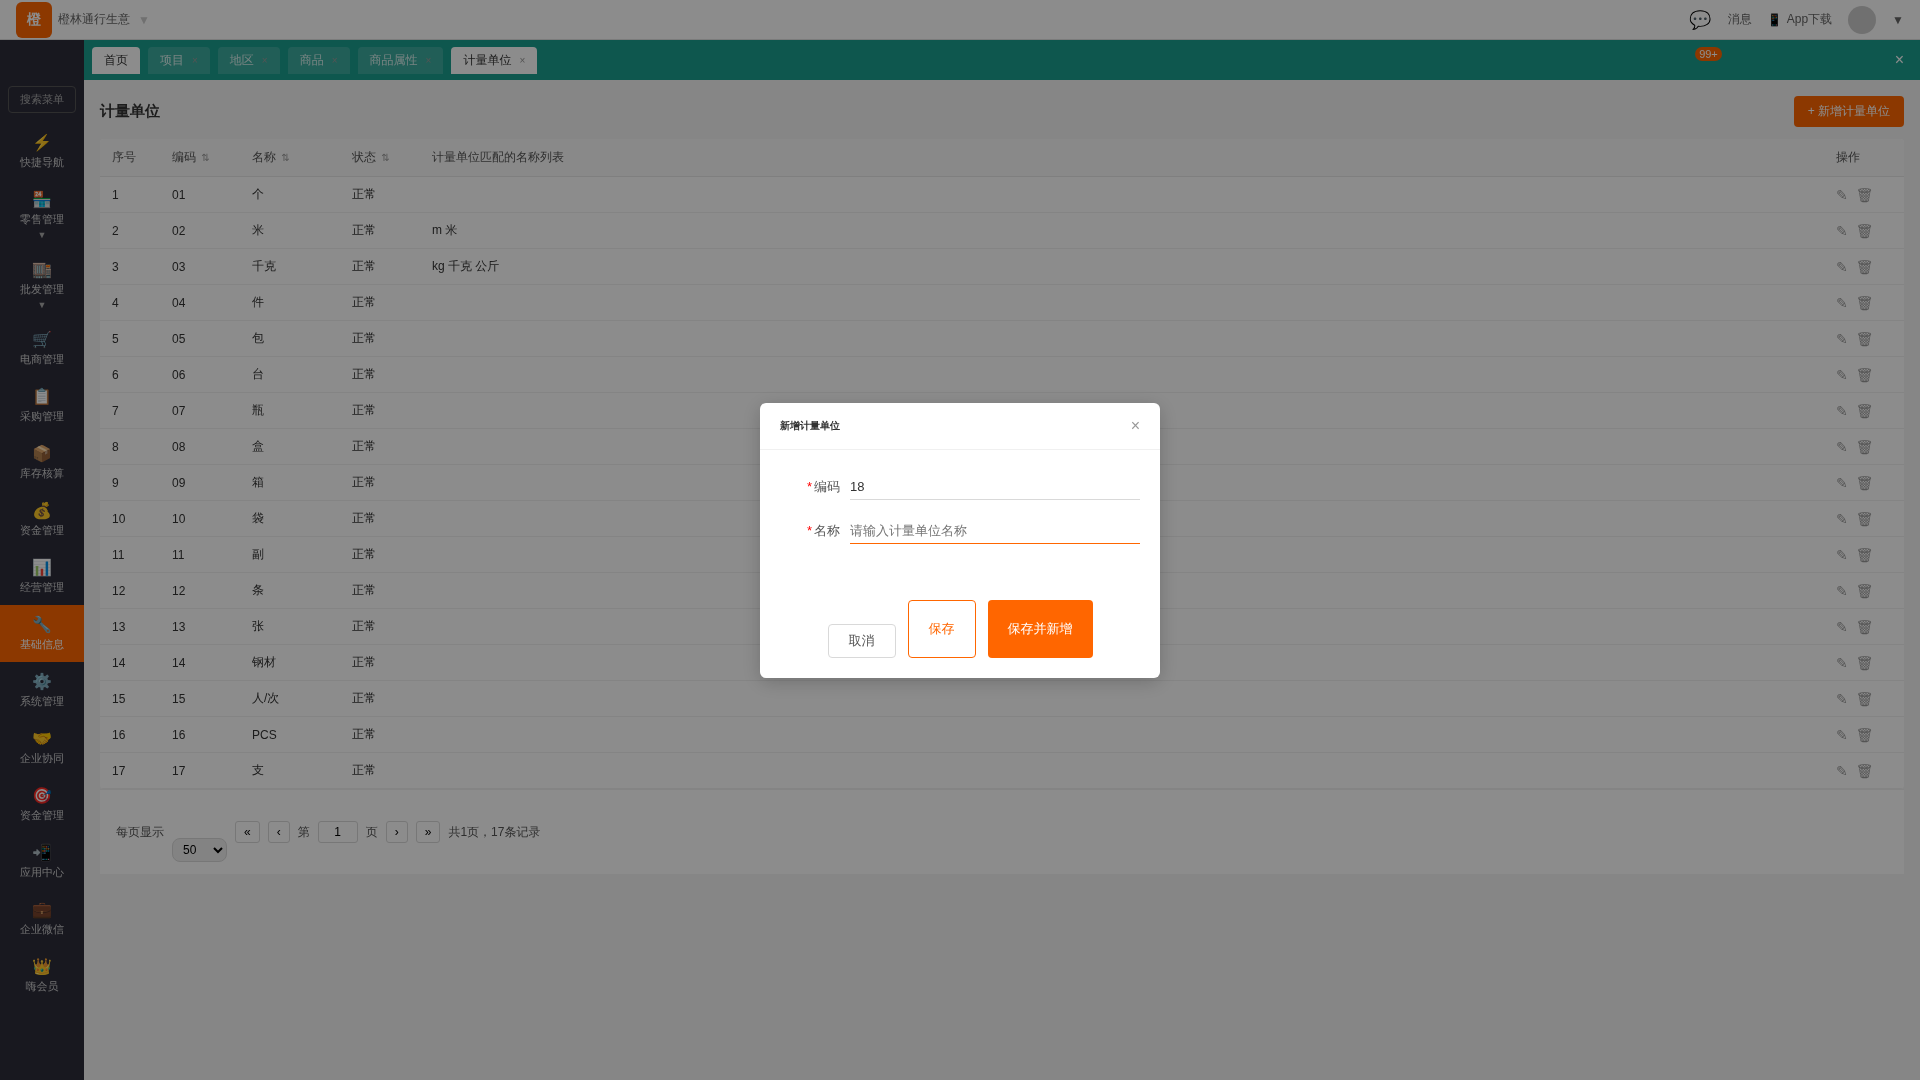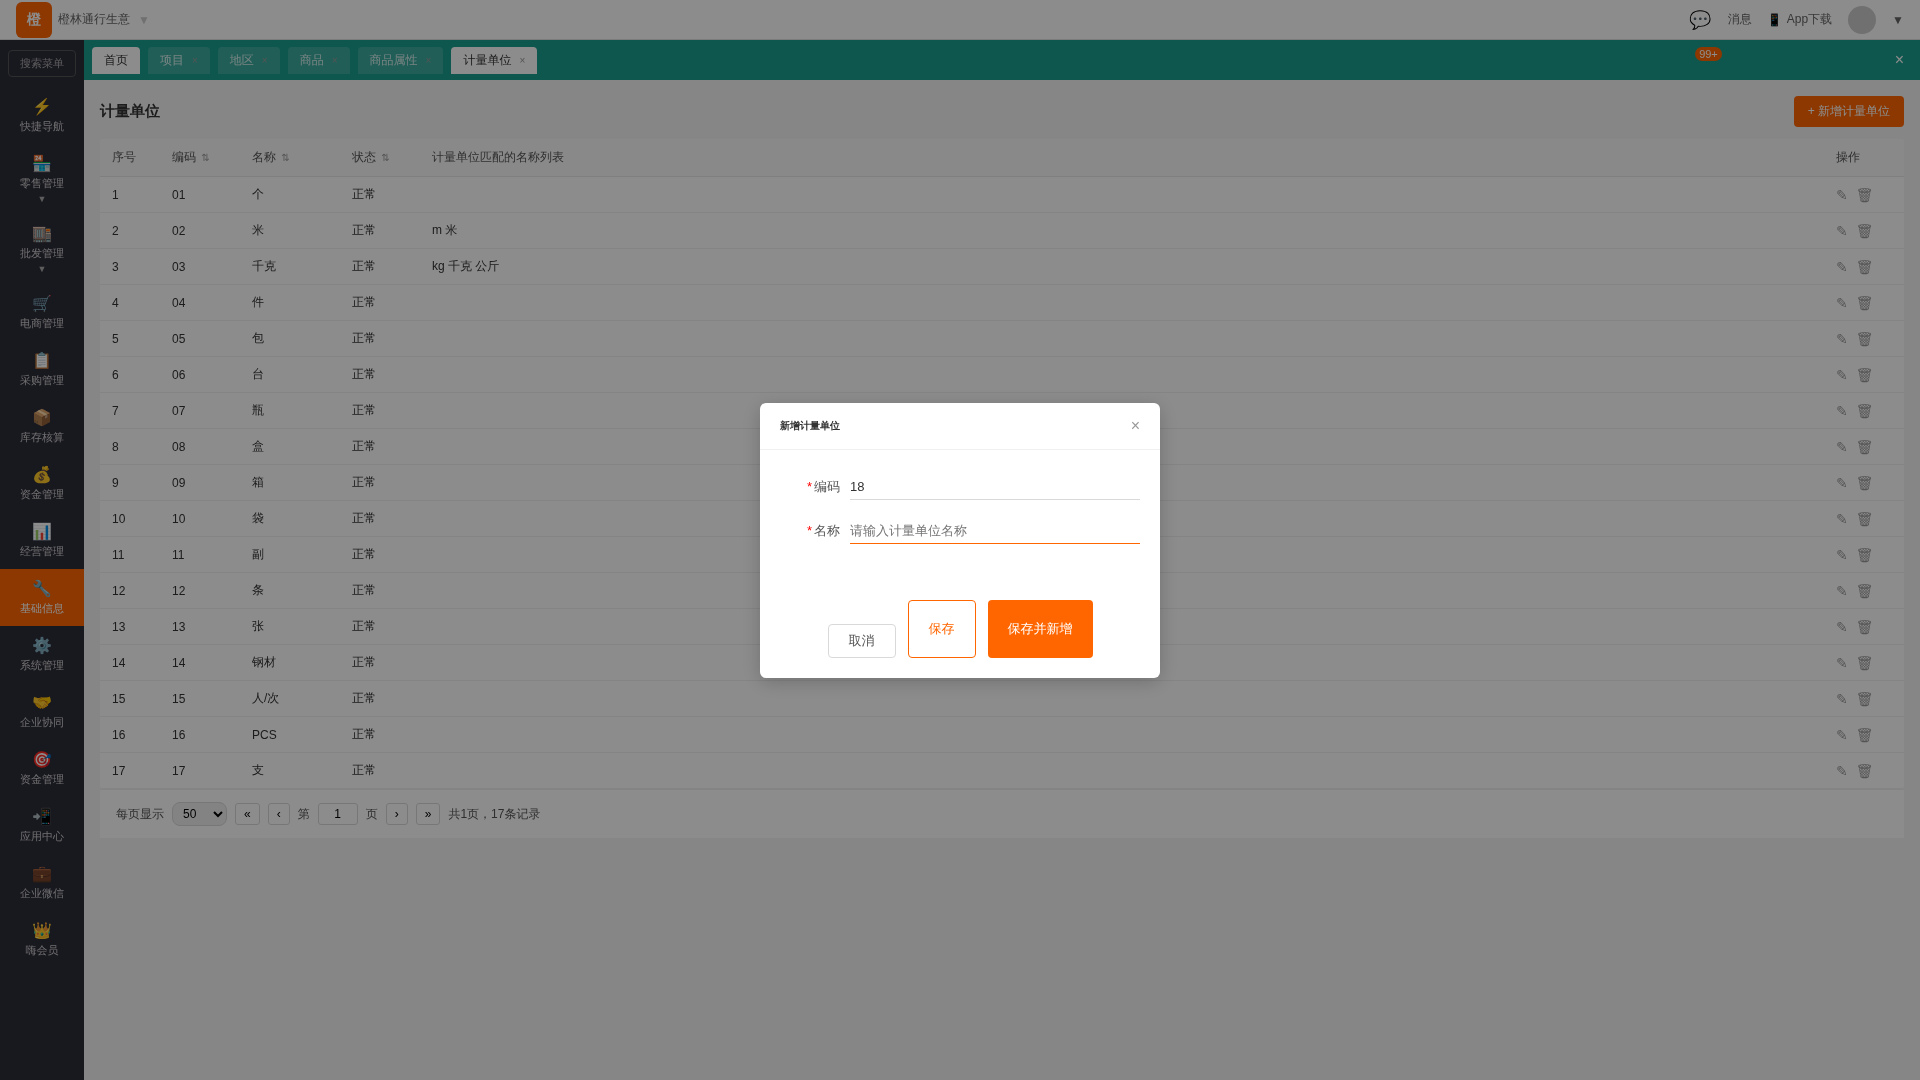--- a/index.html
+++ b/index.html
@@ -17,21 +17,21 @@
     .top-icon { font-size: 18px; color: #666; }
     .app-download { display: flex; align-items: center; gap: 4px; font-size: 12px; color: #666; cursor: pointer; }
     .user-avatar { width: 28px; height: 28px; background: #ccc; border-radius: 50%; }
     .expand-icon { color: #666; font-size: 12px; }
 
     
     .main-layout { display: flex; flex: 1; overflow: hidden; }
 
     
     .sidebar { width: 84px; background: #2c2c3a; display: flex; flex-direction: column; flex-shrink: 0; }
-    .sidebar-search { padding: 10px 8px; }
+    .sidebar-search { padding: 10px 8px; margin-top: 36px; }
     .sidebar-search-btn { width: 100%; background: transparent; border: 1px solid #555; border-radius: 4px; color: #aaa; font-size: 11px; padding: 5px 6px; cursor: pointer; text-align: center; }
     .sidebar-item { display: flex; flex-direction: column; align-items: center; padding: 10px 4px; cursor: pointer; color: #ccc; font-size: 11px; gap: 3px; }
     .sidebar-item.active { background: #f60; color: #fff; }
     .sidebar-item .item-icon { font-size: 16px; }
 
     
     .content-area { flex: 1; display: flex; flex-direction: column; overflow: hidden; }
 
     
     .tab-bar { height: 40px; background: #1a9e8f; display: flex; align-items: center; padding: 0 8px; gap: 8px; flex-shrink: 0; }
@@ -49,21 +49,21 @@
     .data-table { width: 100%; background: #fff; border-collapse: collapse; border-radius: 4px; overflow: hidden; }
     .data-table th { background: #fafafa; padding: 10px 12px; text-align: left; font-size: 12px; color: #555; font-weight: 500; border-bottom: 1px solid #e8e8e8; white-space: nowrap; }
     .data-table td { padding: 9px 12px; font-size: 12px; color: #333; border-bottom: 1px solid #f0f0f0; }
     .sort-icon { display: inline-block; font-size: 10px; color: #999; margin-left: 2px; }
     .status-normal { color: #52c41a; }
     .action-icons { display: flex; gap: 8px; }
     .action-icon { color: #999; cursor: pointer; font-size: 14px; }
 
     
     .pagination { display: flex; align-items: center; padding: 12px 16px; gap: 8px; font-size: 12px; color: #555; background: #fff; border-top: 1px solid #f0f0f0; }
-    .page-select { border: 1px solid #d9d9d9; border-radius: 8px; padding: 3px 6px; font-size: 12px; }
+    .page-select { border: 1px solid #d9d9d9; border-radius: 8px; padding: 3px 6px; font-size: 12px; margin-top: 36px; }
     .page-btn { border: 1px solid #d9d9d9; background: #fff; padding: 3px 8px; border-radius: 3px; cursor: pointer; font-size: 12px; }
     .page-btn:disabled { color: #ccc; cursor: not-allowed; }
     .page-input { border: 1px solid #d9d9d9; border-radius: 3px; padding: 3px 6px; width: 40px; text-align: center; font-size: 12px; }
 
     
     .modal-overlay { position: fixed; top: 0; left: 0; width: 100%; height: 100%; background: rgba(0,0,0,0.45); display: flex; align-items: center; justify-content: center; z-index: 1000; }
     .modal { background: #fff; border-radius: 6px; width: 400px; box-shadow: 0 4px 20px rgba(0,0,0,0.2); }
     .modal-header { display: flex; justify-content: space-between; align-items: center; padding: 14px 20px; border-bottom: 1px solid #f0f0f0; }
     .modal-title { font-size: 10px; font-weight: bold; color: #333; }
     .modal-close { cursor: pointer; color: #999; font-size: 16px; background: none; border: none; }

